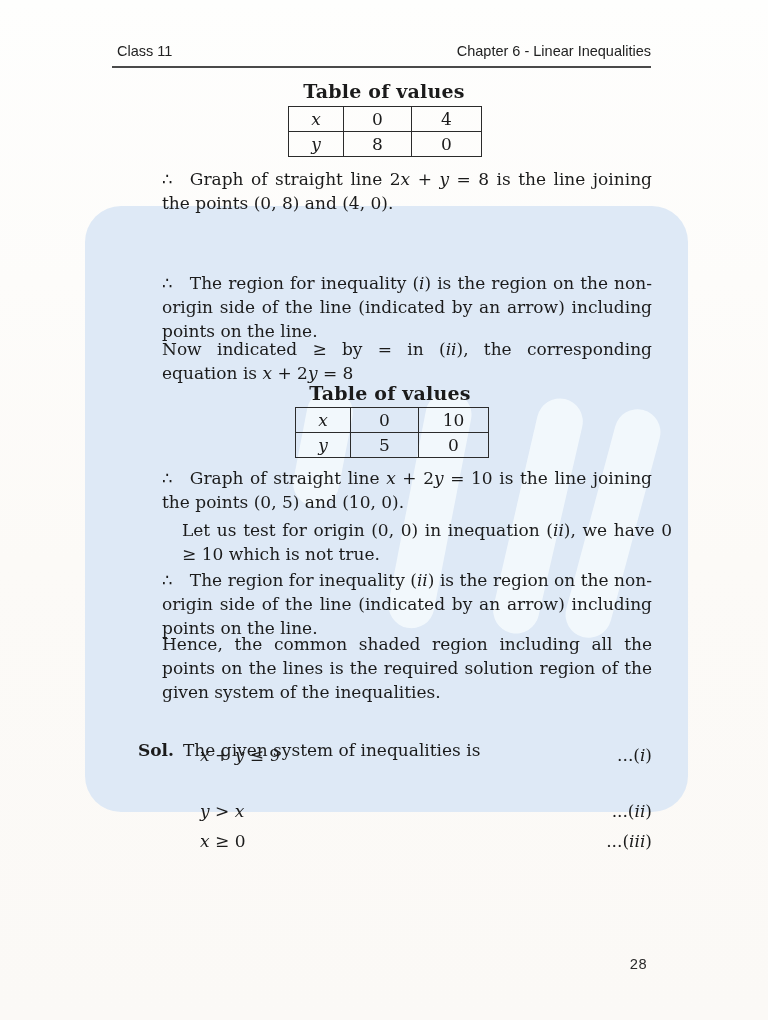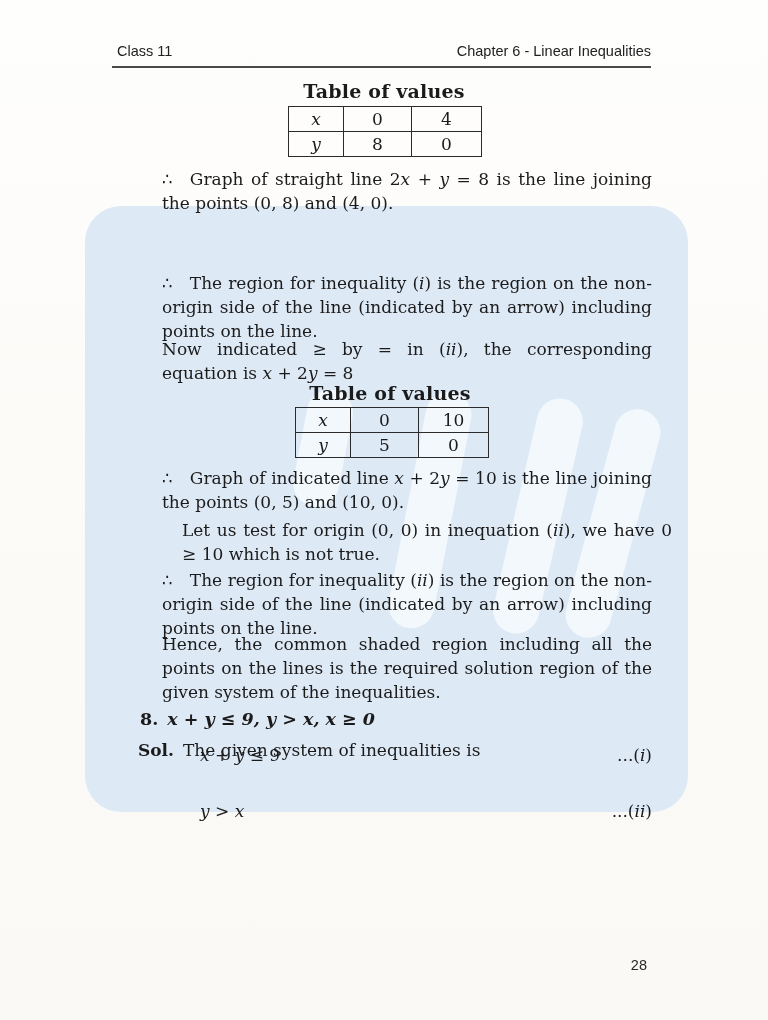--- a/index.html
+++ b/index.html
@@ -72,21 +72,21 @@
       justify-content:space-between;align-items:baseline;}
   .eq .expr{padding-left:38px;}
   .eq1{top:745px;text-align:right;} .eq2{top:801px;align-items:flex-end;} .eq3{top:831px;}
   
   .r-i{font-style:italic;}
   .r-tf{font-family:"DejaVu Sans","DejaVu Serif",sans-serif;}
   
   .ftr{position:absolute;top:957px;font-family:"Liberation Sans","DejaVu Sans",sans-serif;
        font-size:14.5px;color:#2a2a2a;z-index:2;}
   .ftr-brand{left:117px;width:534px;text-align:center;}
-  .ftr-page{right:121px;}
+  .ftr-page{right:121px;font-family:Liberation Mono, monospace;}
 </style>
 </head>
 <body>
 
 <div class="page">
 
   <div class="wm-panel">
     <div class="wm-stroke wm-s1"></div>
     <div class="wm-stroke wm-s2"></div>
     <div class="wm-stroke wm-s3"></div>
@@ -136,37 +136,38 @@
         <td>10</td>
       </tr>
       <tr>
         <td class="var">y</td>
         <td>5</td>
         <td>0</td>
       </tr>
     </tbody>
   </table>
 
-  <div class="blk para p5"><span class="r-tf">∴</span><span> Graph of indicated line </span><span class="r-i">x</span><span> + 2</span><span class="r-i">y</span><span> = 10 is the line joining the points (0, 5) and (10, 0).</span></div>
+  <div class="blk para p5"><span class="r-tf">∴</span><span> Graph of straight line </span><span class="r-i">x</span><span> + 2</span><span class="r-i">y</span><span> = 10 is the line joining the points (0, 5) and (10, 0).</span></div>
   <div class="blk para p6"><span>Let us test for origin (0, 0) in inequation (</span><span class="r-i">ii</span><span>), we have 0 ≥ 10 which is not true.</span></div>
   <div class="blk para p8"><span>Hence, the common shaded region including all the points on the lines is the required solution region of the given system of the inequalities.</span></div>
   <div class="blk para p7"><span class="r-tf">∴</span><span> The region for inequality (</span><span class="r-i">ii</span><span>) is the region on the non-origin side of the line (indicated by an arrow) including points on the line.</span></div>
 
-  <div class="blk item8">
-    <span class="lbl-b">8.</span><span class="bi">x + y ≤ 9, y &gt; x, x ≥ 0</span>
-  </div>
   <div class="blk sol">
     <span class="lbl-b">Sol.</span><span>The given system of inequalities is</span>
   </div>
 
   <div class="blk eq eq1">
     <span class="expr"><span class="r-i">x</span><span> + </span><span class="r-i">y</span><span> ≤ 9</span></span>
     <span><span>...(</span><span class="r-i">i</span><span>)</span></span>
   </div>
   <div class="blk eq eq2">
     <span class="expr"><span class="r-i">y</span><span> &gt; </span><span class="r-i">x</span></span>
     <span><span>...(</span><span class="r-i">ii</span><span>)</span></span>
   </div>
+  <div class="blk eq eq3">
+    <span class="expr"><span class="r-i">x</span><span> ≥ 0</span></span>
+    <span><span>...(</span><span class="r-i">iii</span><span>)</span></span>
+  </div>
 
 
   <div class="ftr ftr-page">28</div>
 
 </div>
 
 </body></html>

